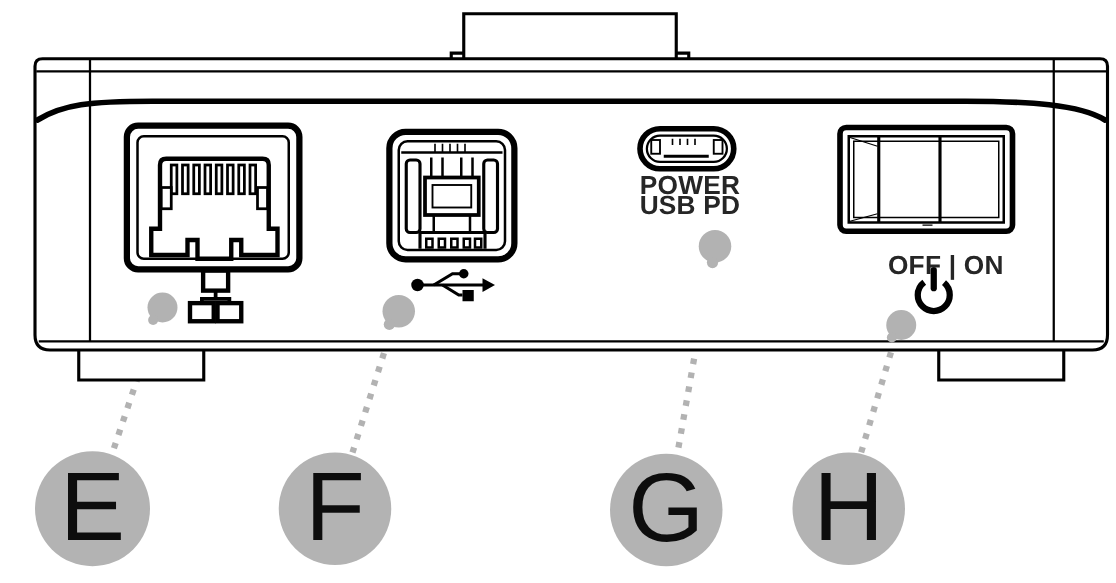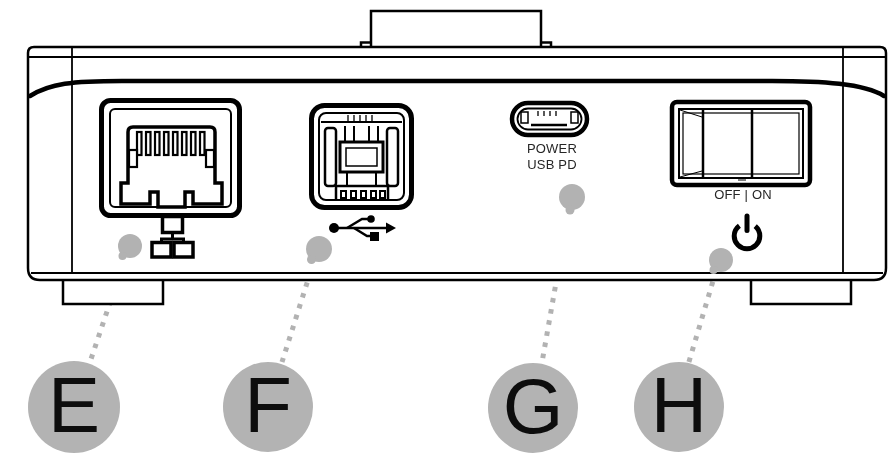--- a/index.html
+++ b/index.html
@@ -2,25 +2,25 @@
 <html><head>
 <meta charset="utf-8">
 <style>
   html,body{margin:0;padding:0;background:#ffffff;}
   .stage{
     position:relative;width:893px;height:466px;background:#ffffff;overflow:hidden;
     font-family:"Liberation Sans", sans-serif;
   }
   .stage svg{position:absolute;left:0;top:0;}
   .port-label{
-    position:absolute;text-align:center;color:#262626;font-weight:normal;
-    font-size:13px;line-height:15.5px;letter-spacing:0.2px;white-space:pre-line;
+    position:absolute;text-align:center;color:#262626;font-weight:bold;
+    font-size:21px;line-height:15.5px;letter-spacing:0.2px;white-space:pre-line;
   }
   .label-usbc{left:492px;top:141px;width:120px;}
-  .label-switch{left:683px;top:187px;width:120px;}
+  .label-switch{left:683px;top:205px;width:120px;text-align:right;}
   .callout{
     position:absolute;border-radius:50%;background:#b3b3b3;
     display:flex;align-items:center;justify-content:center;
     color:#0d0d0d;font-size:78px;font-weight:400;line-height:1;
     padding-bottom:4px;box-sizing:border-box;
   }
   .callout-e{left:28px;top:361px;width:92px;height:92px;}
   .callout-f{left:223px;top:362px;width:90px;height:90px;}
   .callout-g{left:488px;top:363px;width:90px;height:90px;}
   .callout-h{left:634px;top:362px;width:90px;height:90px;}

